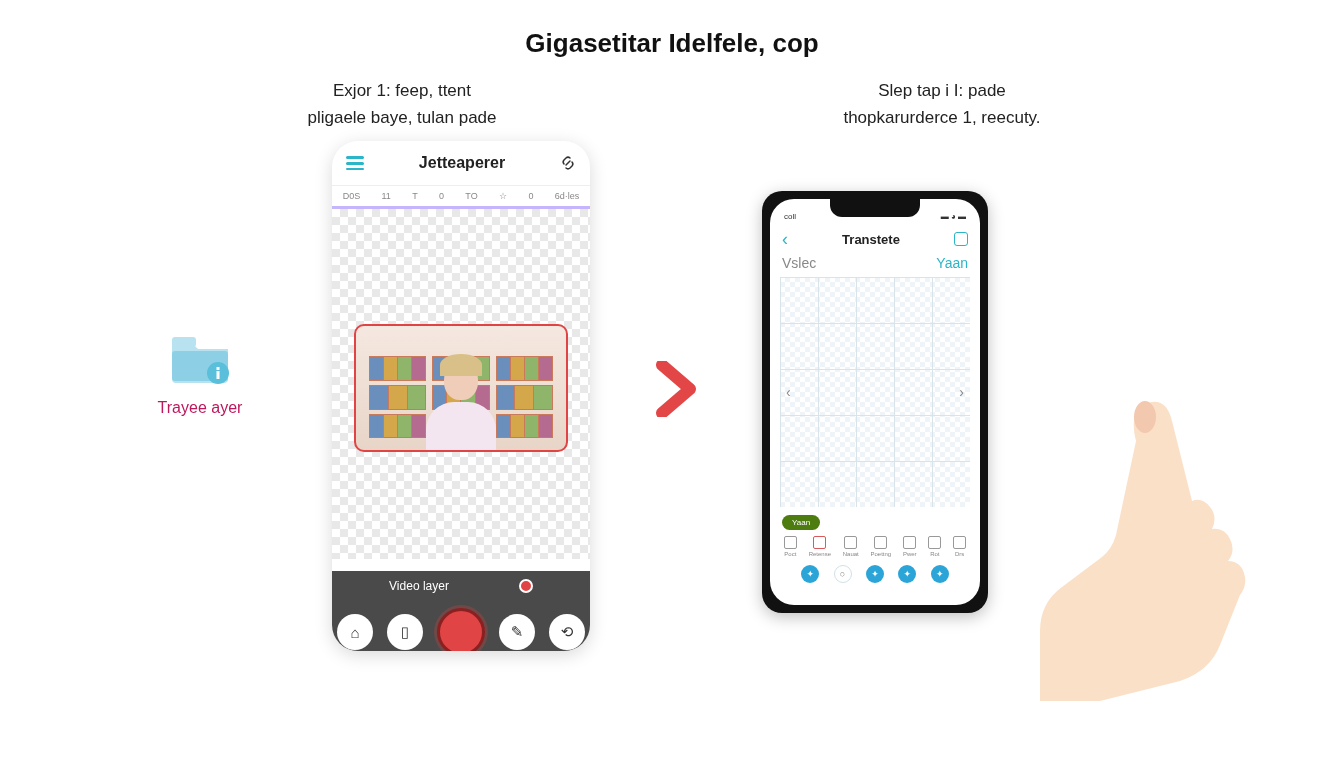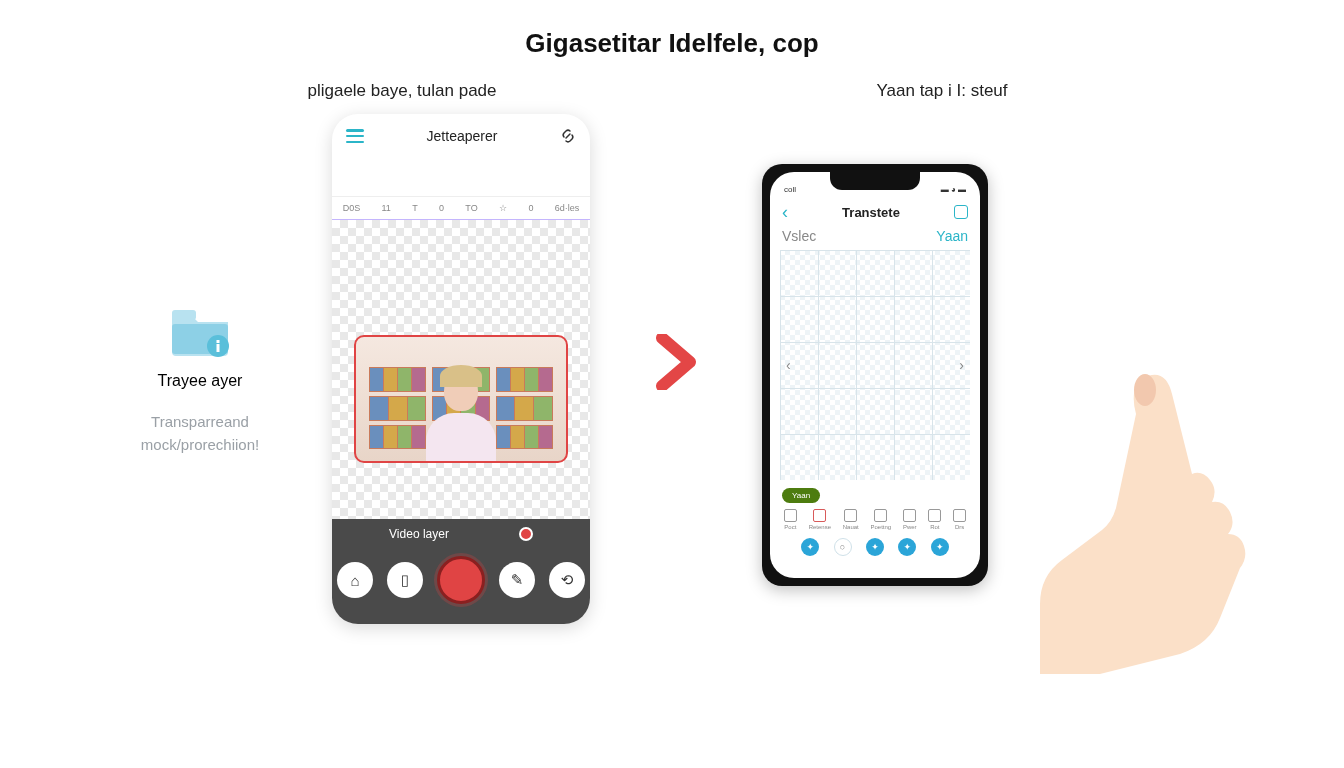--- a/index.html
+++ b/index.html
@@ -8,48 +8,48 @@
 .page-title { text-align: center; font-size: 26px; font-weight: 700; color: #111; padding-top: 28px; }
 
 .captions { display: flex; justify-content: center; gap: 260px; margin-top: 18px; }
 .caption { width: 280px; text-align: center; font-size: 17px; color: #222; line-height: 1.6; }
 
 .stage { position: relative; height: 560px; }
 
 
 .info-block { position: absolute; left: 110px; top: 200px; width: 180px; text-align: center; color: #9aa0a6; }
 .folder-icon { width: 64px; height: 54px; margin: 0 auto 14px; position: relative; }
-.info-title { font-size: 16px; margin-bottom: 21px; color: #000000; }
+.info-title { font-size: 16px; margin-bottom: 1px; color: #be185d; }
 .info-sub { font-size: 15px; color: #9aa0a6; line-height: 1.5; }
 
 
 .phone1 { position: absolute; left: 332px; top: 10px; width: 258px; height: 510px; background: #fff; border-radius: 26px; box-shadow: 0 4px 18px rgba(0,0,0,0.15); overflow: hidden; }
 .p1-header { height: 44px; display: flex; align-items: center; justify-content: space-between; padding: 0 14px; }
 .hamburger { width: 18px; height: 14px; display: flex; flex-direction: column; justify-content: space-between; }
 .hamburger span { height: 2.5px; background: #2bb5c8; border-radius: 2px; }
-.p1-title { font-size: 14px; font-weight: 400; color: #222; }
+.p1-title { font-size: 16px; font-weight: 700; color: #222; }
 .link-icon { width: 16px; height: 16px; }
 
-.p1-ruler { height: 24px; font-size: 9px; color: #888; display: flex; align-items: center; justify-content: space-around; border-top: 1px solid #eee; border-bottom: 1px solid #c4b5fd; margin-top: 38px; }
+.p1-ruler { height: 24px; font-size: 9px; color: #888; display: flex; align-items: center; justify-content: space-around; border-top: 1px solid #eee; border-bottom: 3px solid #c4b5fd; }
 .p1-ruler span { padding: 0 2px; }
 
 .p1-canvas { height: 350px; background-image: linear-gradient(45deg, #e8e8e8 25%, transparent 25%), linear-gradient(-45deg, #e8e8e8 25%, transparent 25%), linear-gradient(45deg, transparent 75%, #e8e8e8 75%), linear-gradient(-45deg, transparent 75%, #e8e8e8 75%); background-size: 16px 16px; background-position: 0 0, 0 8px, 8px -8px, -8px 0; position: relative; }
 
 .video-thumb { position: absolute; left: 22px; top: 115px; width: 214px; height: 128px; border: 2px solid #e04444; border-radius: 10px; overflow: hidden; background: linear-gradient(#f5e8e0, #e8d5c8); }
 .bookshelf { position: absolute; left: 10px; right: 10px; top: 28px; bottom: 10px; display: flex; }
 .shelf-col { flex: 1; margin: 0 3px; display: flex; flex-direction: column; }
 .shelf-row { flex: 1; margin: 2px 0; background: #c97a5a; display: flex; gap: 1px; padding: 1px; }
 .book { flex: 1; background: #6a8fbd; }
 .book:nth-child(2){ background:#d4a84a;} .book:nth-child(3){background:#8fb56a;} .book:nth-child(4){background:#b56a8f;}
 .person { position: absolute; left: 50%; bottom: 0; transform: translateX(-50%); width: 80px; height: 90px; }
 .p-head { width: 34px; height: 40px; background: #f0cdb8; border-radius: 50% 50% 45% 45%; margin: 0 auto; position: relative; }
 .p-hair { position: absolute; top: -6px; left: -4px; right: -4px; height: 22px; background: #d9c088; border-radius: 50% 50% 0 0; }
 .p-body { width: 70px; height: 48px; background: #f4e6f0; border-radius: 28px 28px 0 0; margin: 2px auto 0; }
 
-.p1-bottom { position: absolute; bottom: 0; left: 0; right: 0; height: 105px; background: #4a4a4a; text-align: right; }
+.p1-bottom { position: absolute; bottom: 0; left: 0; right: 0; height: 80px; background: #4a4a4a; text-align: right; }
 .vl-row { display: flex; align-items: center; justify-content: center; gap: 70px; height: 30px; font-size: 12px; color: #fff; }
 .rec-dot { width: 14px; height: 14px; border: 2px solid #fff; border-radius: 50%; background: #e04444; }
 .btn-row { display: flex; align-items: center; justify-content: center; gap: 14px; height: 62px; }
 .circ-btn { width: 36px; height: 36px; background: #fff; border-radius: 50%; display: flex; align-items: center; justify-content: center; font-size: 15px; color: #333; }
 .rec-btn { width: 48px; height: 48px; border-radius: 50%; background: #e04444; border: 3px solid #8a2020; box-shadow: 0 0 0 3px rgba(224,68,68,0.25); }
 
 
 .arrow { position: absolute; left: 654px; top: 230px; }
 
 
@@ -80,42 +80,43 @@
 
 .hand { position: absolute; right: 48px; bottom: -10px; width: 280px; height: 320px; }
 </style>
 </head>
 <body>
 
 <h1 class="page-title">Gigasetitar Idelfele, cop</h1>
 
 <div class="captions">
   <div class="caption">
+    <div>Exjor 1: feep, ttent</div>
     <div>pligaele baye, tulan pade</div>
   </div>
   <div class="caption">
-    <div>Yaan tap i I: steuf</div>
+    <div>Slep tap i I: pade</div>
+    <div>thopkarurderce 1, reecuty.</div>
   </div>
 </div>
 
 <div class="stage">
 
   <div class="info-block">
     <div class="folder-icon">
       <svg viewBox="0 0 64 54" width="64" height="54">
         <path d="M4 12 h20 l6 6 h30 v30 a4 4 0 0 1 -4 4 H8 a4 4 0 0 1 -4 -4 Z" fill="#b8e2f0"></path>
         <rect x="4" y="6" width="24" height="10" rx="3" fill="#b8e2f0"></rect>
         <rect x="4" y="20" width="56" height="30" rx="3" fill="#8dd0e6"></rect>
         <circle cx="50" cy="42" r="11" fill="#5abfda"></circle>
         <rect x="48.5" y="36" width="3" height="3" fill="#fff"></rect>
         <rect x="48.5" y="40" width="3" height="8" fill="#fff"></rect>
       </svg>
     </div>
     <div class="info-title">Trayee ayer</div>
-    <div class="info-sub">Transparreand mock/prorechiion!</div>
   </div>
 
   <div class="phone1">
     <div class="p1-header">
       <div class="hamburger">
           <span></span>
           <span></span>
           <span></span>
         </div>
       <div class="p1-title">Jetteaperer</div>

